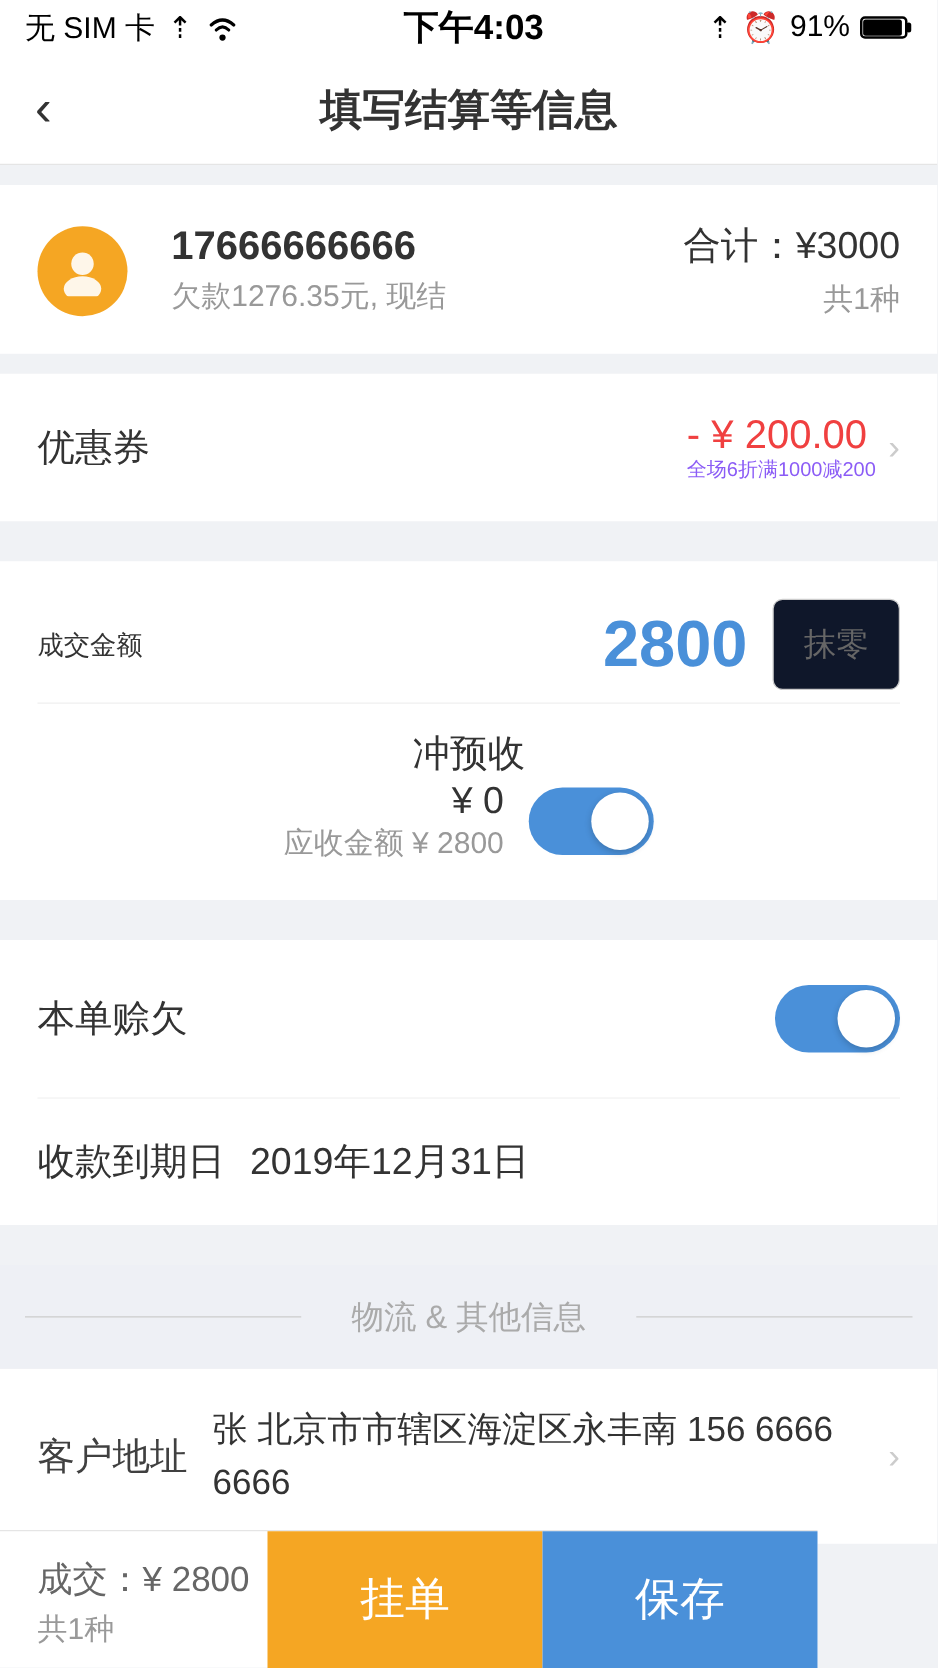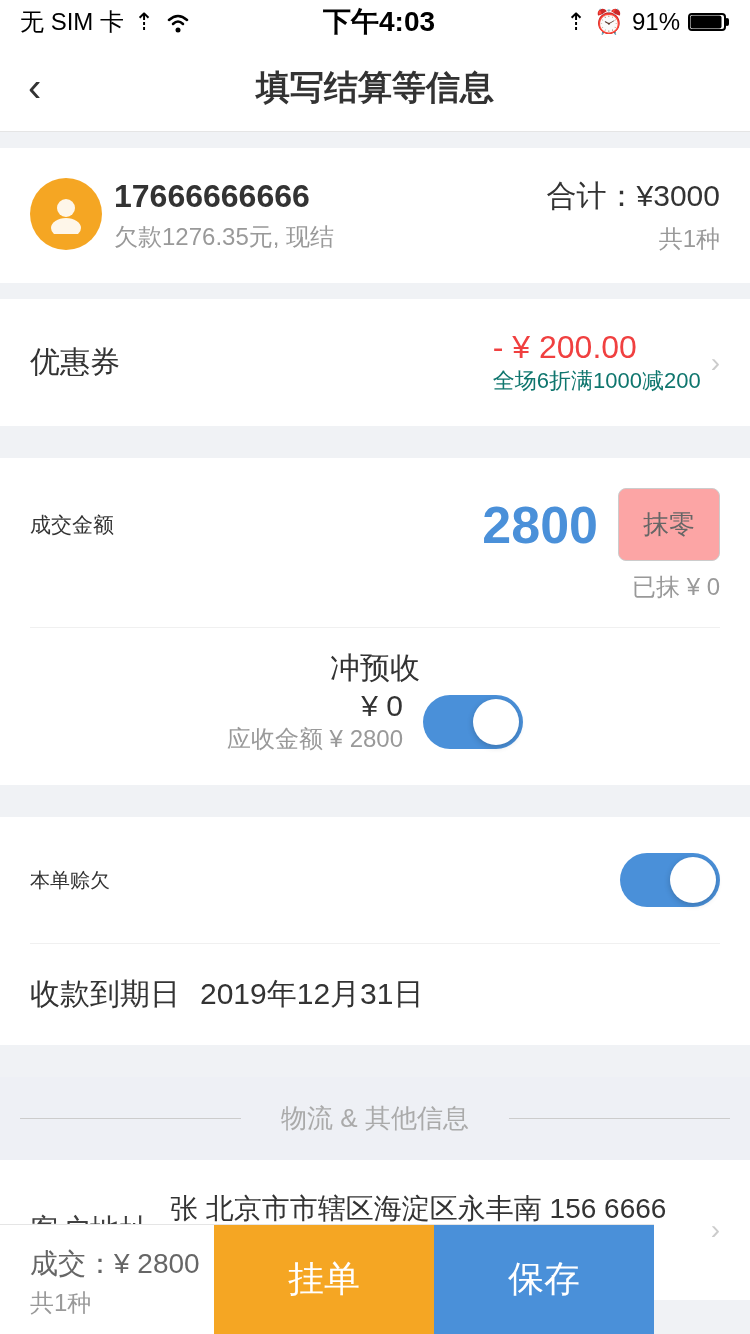--- a/index.html
+++ b/index.html
@@ -59,21 +59,21 @@
     }
 
     
     .customer-row {
       background: #fff;
       display: flex;
       align-items: center;
       padding: 28px 30px;
       justify-content: space-between;
     }
-    .customer-left { display: flex; align-items: flex-start; gap: 12px; }
+    .customer-left { display: flex; align-items: flex-end; gap: 35px; }
     .avatar {
       width: 72px; height: 72px;
       border-radius: 50%;
       background: #f5a623;
       display: flex; align-items: center; justify-content: center;
       color: #fff;
       font-size: 36px;
     }
     .customer-info-name { font-size: 32px; font-weight: 600; color: #333; }
     .customer-info-sub { font-size: 24px; color: #999; margin-top: 6px; }
@@ -88,21 +88,21 @@
     .coupon-row {
       background: #fff;
       display: flex;
       align-items: center;
       justify-content: space-between;
       padding: 30px 30px;
     }
     .coupon-label { font-size: 30px; color: #333; }
     .coupon-right { display: flex; align-items: center; gap: 10px; }
     .coupon-amount { font-size: 32px; color: #f04040; font-weight: 500; }
-    .coupon-desc { font-size: 22px; color: #0f766e; }
+    .coupon-desc { font-size: 16px; color: #8b5cf6; }
     .chevron-icon { color: #ccc; font-size: 28px; }
 
     
     .gap { height: 16px; background: #f0f2f5; }
 
     
     .transaction-section { background: #fff; padding: 0; }
     .transaction-row {
       display: flex;
       align-items: center;
@@ -111,21 +111,21 @@
     }
     .transaction-label { font-size: 21px; color: #333; }
     .transaction-right { display: flex; align-items: center; gap: 20px; }
     .transaction-amount { font-size: 52px; color: #4a90d9; font-weight: 600; margin-left: 15px; }
     .round-btn {
       border: 1px solid #ccc;
       border-radius: 8px;
       padding: 18px 24px;
       font-size: 26px;
       color: #666;
-      background: #fca5a5;
+      background: #0f172a;
       cursor: pointer;
     }
     .transaction-sub { font-size: 24px; color: #999; text-align: right; padding: 0 30px 24px 30px; }
 
     
     .advance-row {
       display: flex;
       align-items: center;
       justify-content: space-between;
       padding: 20px 30px 30px 30px;
@@ -157,21 +157,21 @@
     }
 
     
     .bill-row {
       background: #fff;
       display: flex;
       align-items: center;
       justify-content: space-between;
       padding: 36px 30px;
     }
-    .bill-label { font-size: 20px; color: #333; }
+    .bill-label { font-size: 30px; color: #333; }
 
     
     .duedate-row {
       background: #fff;
       display: flex;
       align-items: center;
       padding: 30px 30px;
     }
     .duedate-label { font-size: 30px; color: #333; margin-right: 20px; }
     .duedate-value { font-size: 30px; color: #333; }
@@ -336,21 +336,20 @@
   <div class="gap"></div>
 
   <div class="transaction-section card">
     <div class="transaction-row">
       <span class="transaction-label">成交金额</span>
       <div class="transaction-right">
         <span class="transaction-amount">2800</span>
         <button class="round-btn">抹零</button>
       </div>
     </div>
-    <div class="transaction-sub">已抹  ¥ 0</div>
 
     <div class="divider"></div>
 
     <div class="advance-row">
       <span class="advance-label">冲预收</span>
       <div class="advance-right">
         <div class="advance-col">
           <div class="advance-amount">¥ 0</div>
           <div class="advance-sub">应收金额 ¥ 2800</div>
         </div>

